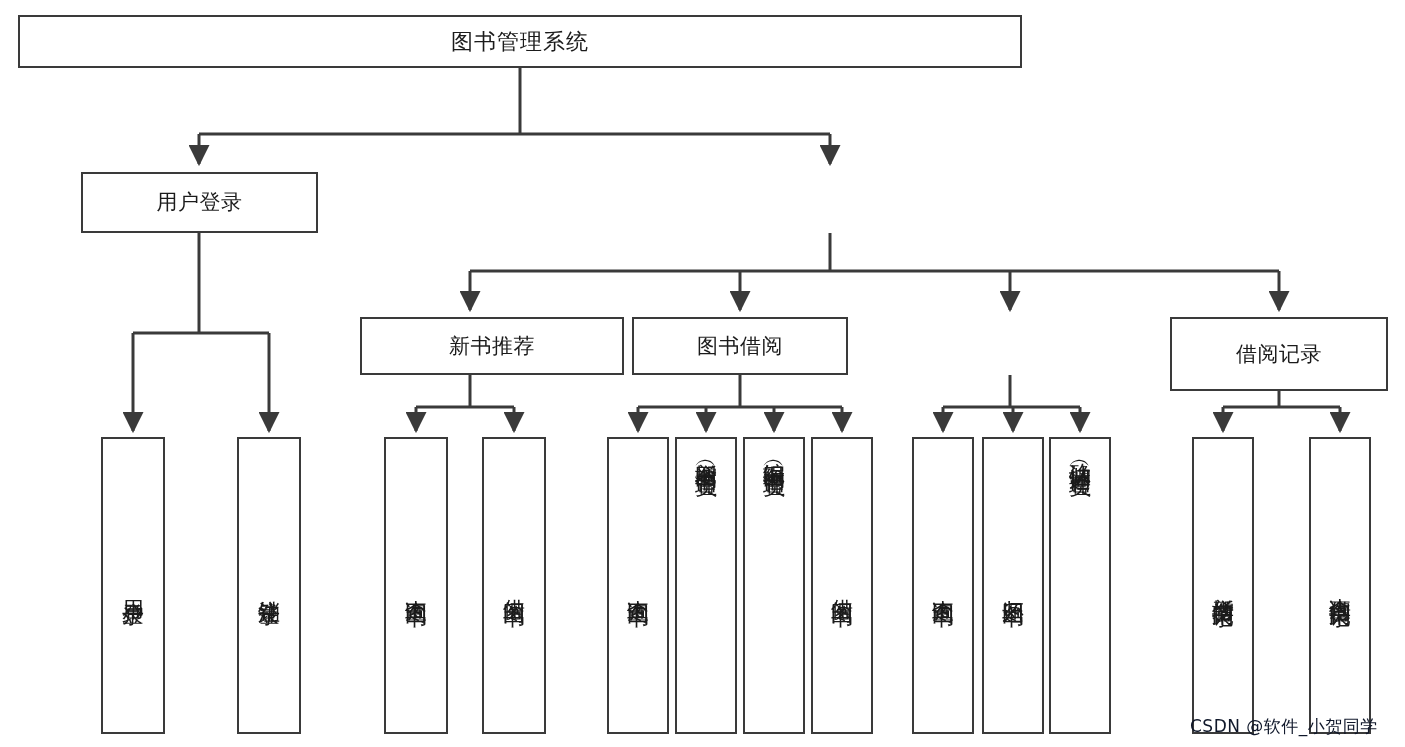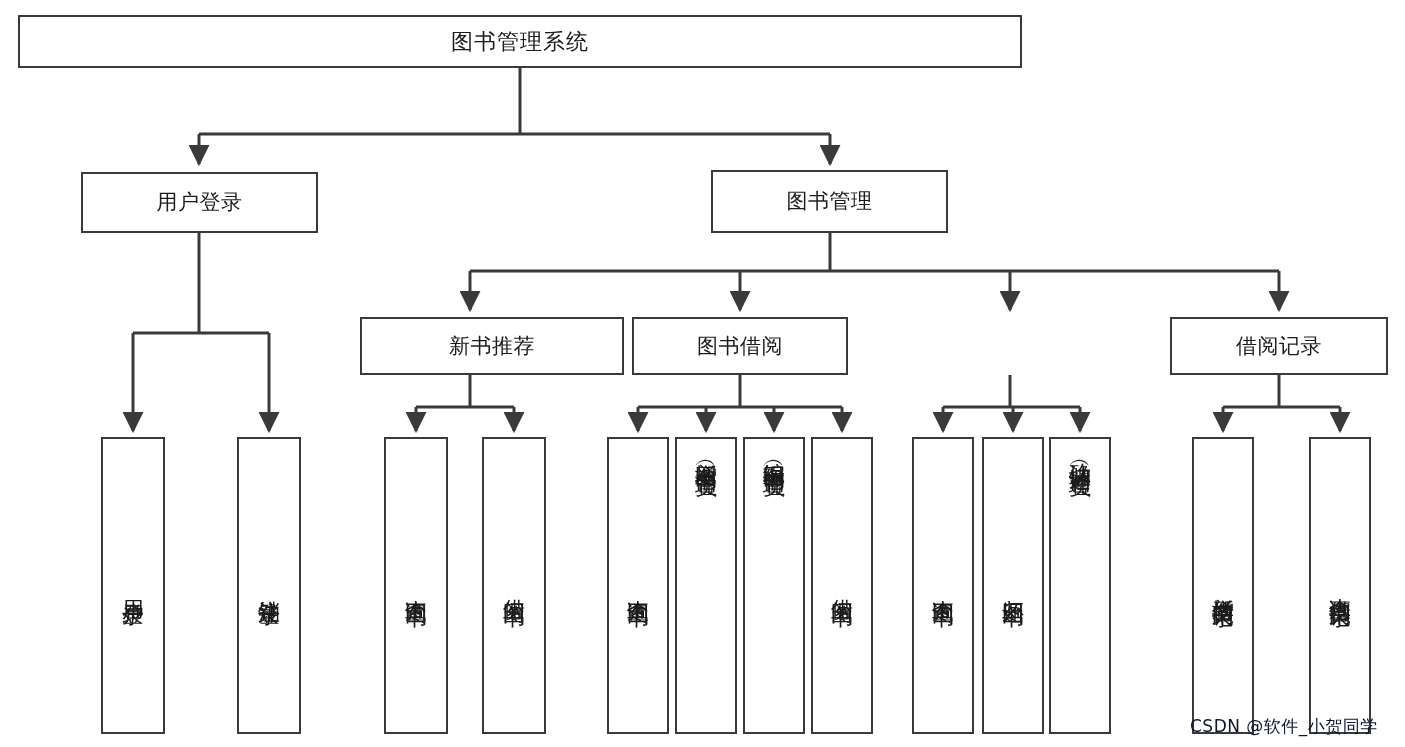--- a/index.html
+++ b/index.html
@@ -131,34 +131,31 @@
   </svg>
 
   <div class="node title" style="left:18px; top:15px; width:1004px; height:53px;">
     <span class="lbl">图书管理系统</span>
   </div>
 
   <div class="node horiz" style="left:81px; top:172px; width:237px; height:61px;">
     <span class="lbl">用户登录</span>
   </div>
 
-  <div class="node horiz" style="left:711px; top:170px; width:237px; height:63px;">
-    <span class="lbl">图书管理</span>
-  </div>
 
   <div class="node horiz" style="left:360px; top:317px; width:264px; height:58px;">
     <span class="lbl">新书推荐</span>
   </div>
 
   <div class="node horiz" style="left:632px; top:317px; width:216px; height:58px;">
     <span class="lbl">图书借阅</span>
   </div>
 
 
-  <div class="node horiz" style="left:1170px; top:317px; width:218px; height:58px;">
+  <div class="node horiz" style="left:1170px; top:317px; width:218px; height:74px;">
     <span class="lbl">借阅记录</span>
   </div>
 
   <div class="node vert mid" style="left:101px; top:437px; width:64px; height:297px;">
     <span class="lbl">用户登录</span>
   </div>
 
   <div class="node vert mid" style="left:237px; top:437px; width:64px; height:297px;">
     <span class="lbl">注销登录</span>
   </div>

